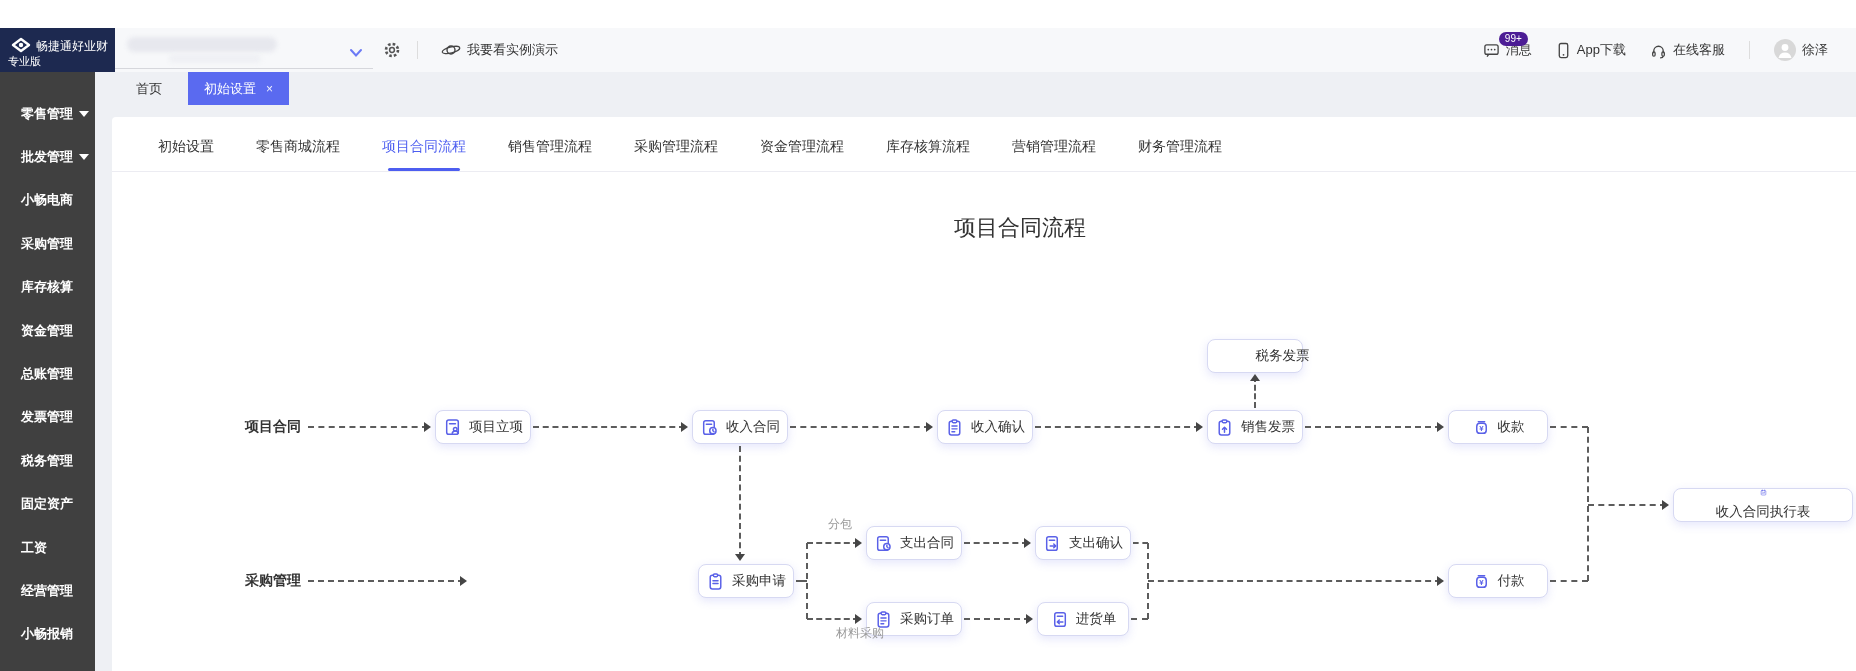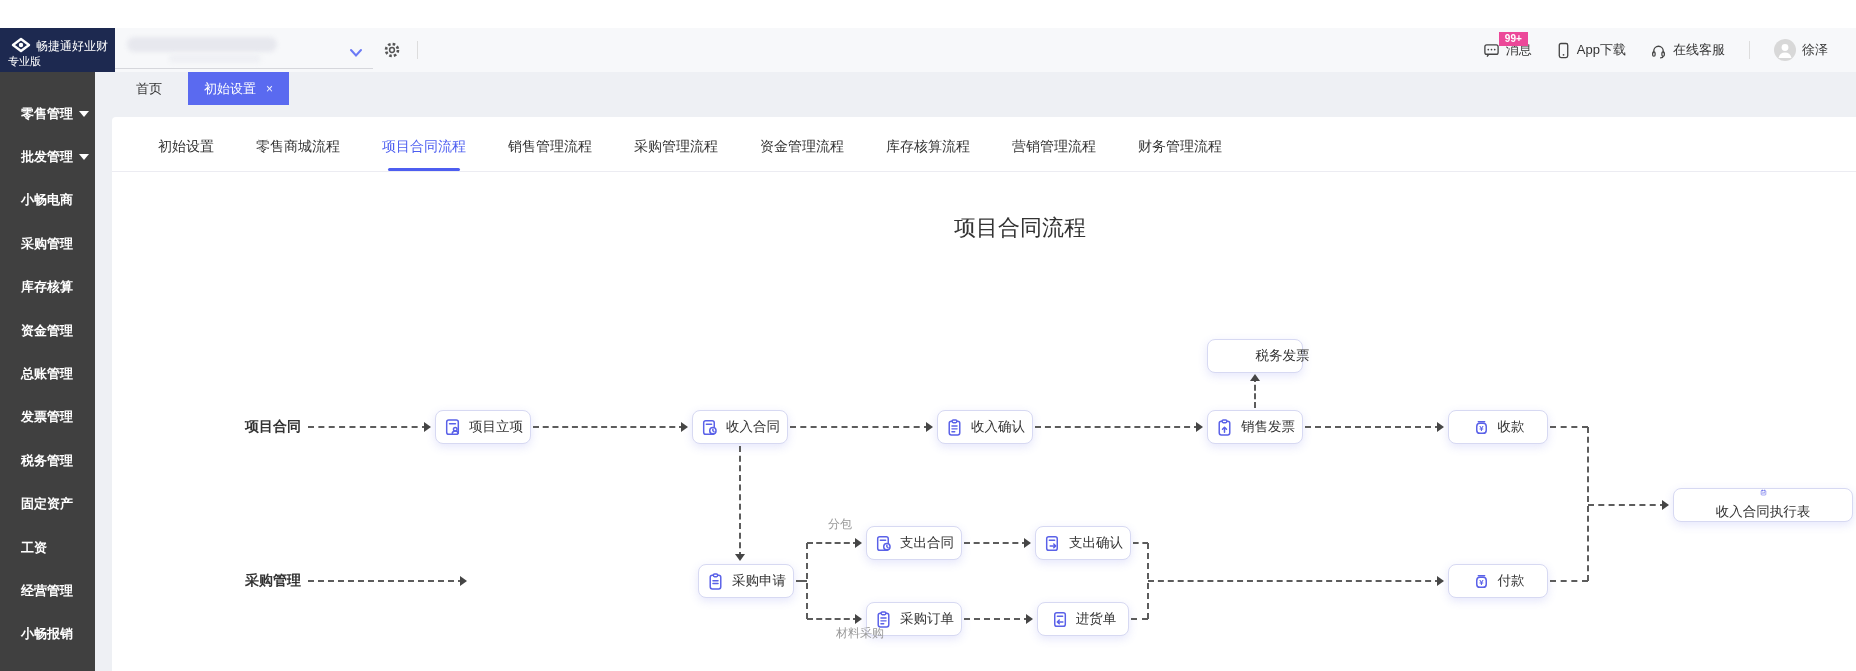--- a/index.html
+++ b/index.html
@@ -19,21 +19,21 @@
   .selector .blob2 { position:absolute; left:54px; top:26px; width:92px; height:9px; border-radius:5px; background:#eff0f4; filter:blur(2px); }
   .selector .underline { position:absolute; left:0; top:40px; width:258px; height:1px; background:#d6d7dc; }
   .selector .chev { position:absolute; left:234px; top:16px; }
 
   .tb-item { position:absolute; top:0; height:44px; display:flex; align-items:center; gap:6px; font-size:13px; color:#333; cursor:pointer; }
   .tb-gear { left:268px; }
   .tb-div1 { left:302px; top:13px; width:1px; height:18px; background:#ddd; position:absolute; }
   .tb-demo { left:326px; }
   .tb-right { position:absolute; right:28px; top:0; height:44px; display:flex; align-items:center; gap:24px; }
   .tb-right .grp { position:relative; display:flex; align-items:center; gap:6px; font-size:13px; cursor:pointer; }
-  .badge { position:absolute; top:-9px; left:16px; background:#ec4899; color:#fff; font-size:10px; font-weight:bold; line-height:14px; padding:0 6px; border-radius:0; white-space:nowrap; }
+  .badge { position:absolute; top:-9px; left:16px; background:#4c1d95; color:#fff; font-size:10px; font-weight:normal; line-height:14px; padding:0 6px; border-radius:7px; white-space:nowrap; }
   .tb-vdiv { width:1px; height:18px; background:#ddd; }
   .avatar { width:22px; height:22px; border-radius:50%; background:#d8d8d8; overflow:hidden; }
 
   
   .tabstrip { position:absolute; left:95px; top:72px; right:0; height:33px; background:#eef0f4; display:flex; align-items:stretch; z-index:2; }
   .wtab-home { margin-left:15px; padding:0 26px; display:flex; align-items:center; font-size:13px; color:#333; cursor:pointer; }
   .wtab-active { background:#5a6af0; color:#fff; padding:0 16px; display:flex; align-items:center; gap:10px; font-size:13px; cursor:pointer; }
   .wtab-active .x { font-size:12px; opacity:.9; }
 
   
@@ -98,20 +98,27 @@
           </svg>
       </span>
     </div>
     <div class="tb-item tb-gear">
       <svg width="18" height="18" viewBox="0 0 18 18">
           <circle cx="9" cy="9" r="6" fill="none" stroke="#555" stroke-width="2.6" stroke-dasharray="2.6 2.1"></circle>
           <circle cx="9" cy="9" r="2.4" fill="none" stroke="#555" stroke-width="1.5"></circle>
         </svg>
     </div>
     <div class="tb-div1"></div>
+    <div class="tb-item tb-demo">
+      <svg width="20" height="16" viewBox="0 0 20 16">
+          <circle cx="10" cy="8" r="4" fill="none" stroke="#444" stroke-width="1.4"></circle>
+          <ellipse cx="10" cy="8" rx="9" ry="3" fill="none" stroke="#444" stroke-width="1.2" transform="rotate(-14 10 8)"></ellipse>
+        </svg>
+      <span>我要看实例演示</span>
+    </div>
 
     <div class="tb-right">
       <div class="grp">
         <svg width="17" height="17" viewBox="0 0 18 18">
             <rect x="2" y="3" width="14" height="10" rx="2" fill="none" stroke="#444" stroke-width="1.4"></rect>
             <path d="M6 13l-1.7 2.6" stroke="#444" stroke-width="1.4" fill="none"></path>
             <circle cx="5.6" cy="8" r="0.9" fill="#444"></circle>
             <circle cx="9" cy="8" r="0.9" fill="#444"></circle>
             <circle cx="12.4" cy="8" r="0.9" fill="#444"></circle>
           </svg>

